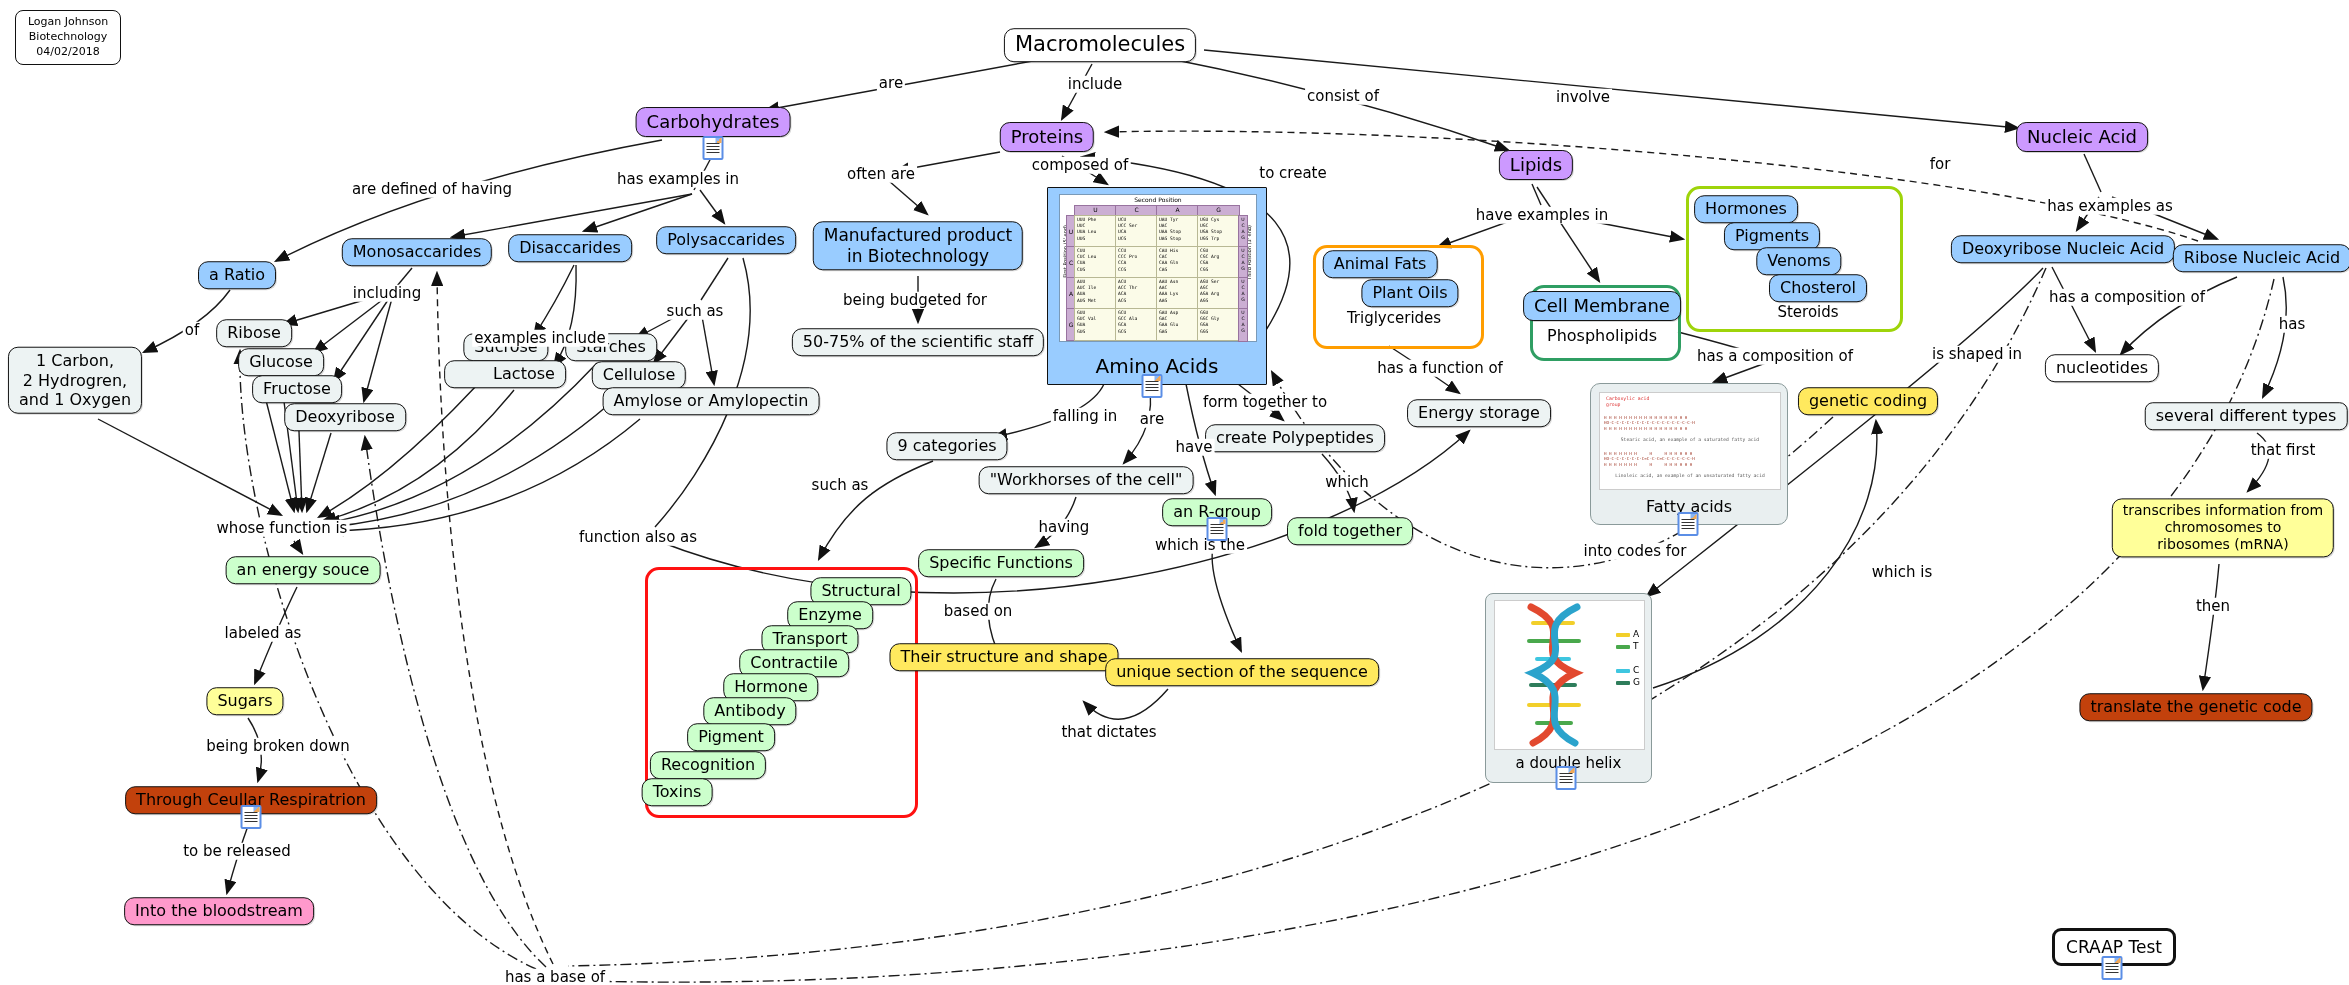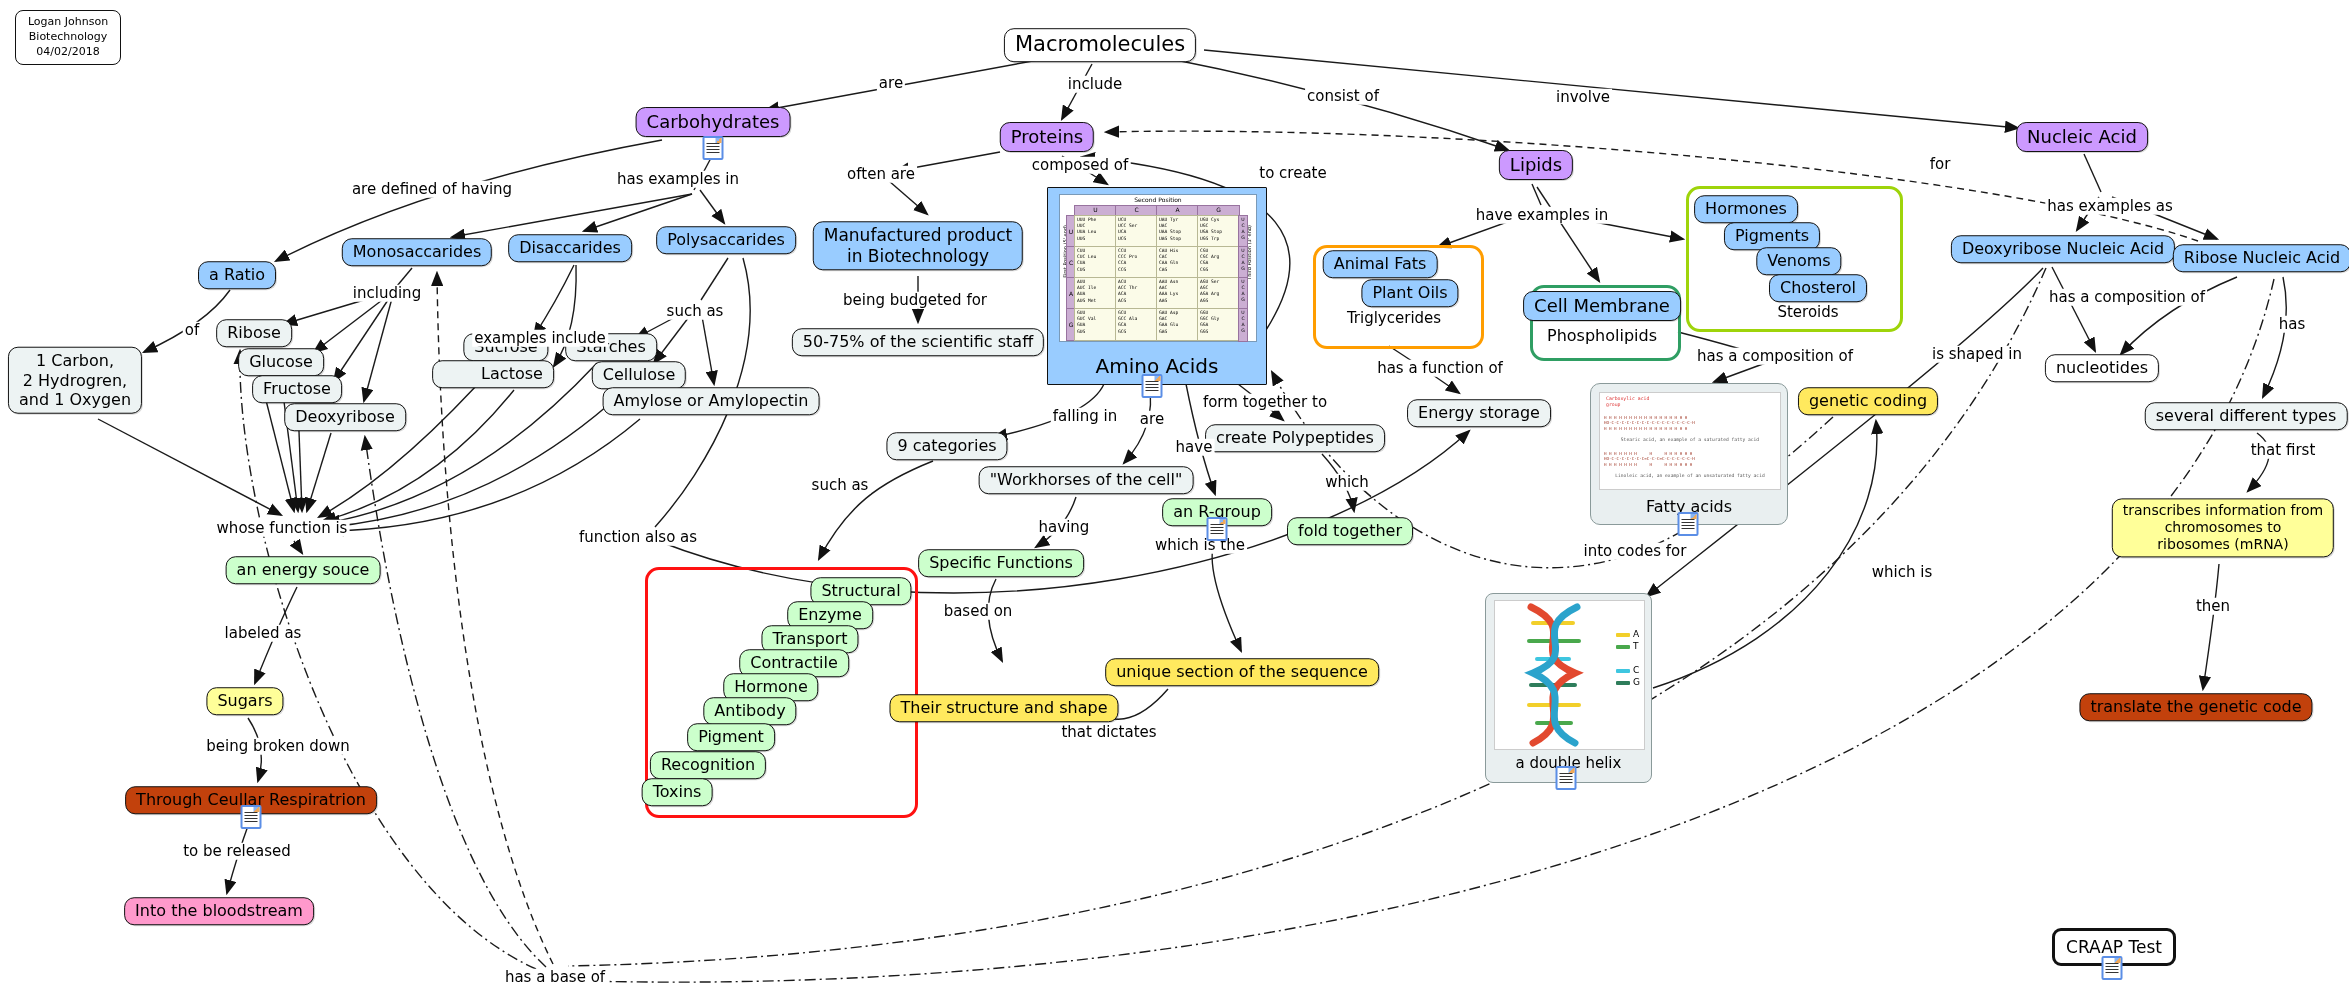--- a/index.html
+++ b/index.html
@@ -298,21 +298,21 @@
     <div class="node c-blue" style="left: 570px; top: 248px;">Disaccarides</div>
     <div class="node c-blue" style="left: 726px; top: 240px;">Polysaccarides</div>
     <div class="node c-gray" style="left: 75px; top: 380px;">1 Carbon,
 2 Hydrogren,
 and 1 Oxygen</div>
     <div class="node c-gray" style="left: 254px; top: 333px;">Ribose</div>
     <div class="node c-gray" style="left: 281px; top: 362px;">Glucose</div>
     <div class="node c-gray" style="left: 297px; top: 389px;">Fructose</div>
     <div class="node c-gray" style="left: 345px; top: 417px;">Deoxyribose</div>
     <div class="node c-gray" style="left: 506px; top: 347px;">Sucrose</div>
-    <div class="node c-gray" style="left: 493px; top: 374px; padding-left: 48px;">Lactose</div>
+    <div class="node c-gray" style="left: 505px; top: 374px; padding-left: 48px;">Lactose</div>
     <div class="node c-gray" style="left: 611px; top: 347px;">Starches</div>
     <div class="node c-gray" style="left: 639px; top: 375px;">Cellulose</div>
     <div class="node c-gray" style="left: 711px; top: 401px;">Amylose or Amylopectin</div>
     <div class="node c-green" style="left: 303px; top: 570px;">an energy souce</div>
     <div class="node c-yellow" style="left: 245px; top: 701px;">Sugars</div>
     <div class="node c-orange" style="left: 251px; top: 800px;">Through Ceullar Respiratrion</div>
     <div class="node c-pink" style="left: 219px; top: 911px;">Into the bloodstream</div>
     <div class="node c-green" style="left: 861px; top: 591px;">Structural</div>
     <div class="node c-green" style="left: 830px; top: 615px;">Enzyme</div>
     <div class="node c-green" style="left: 810px; top: 639px;">Transport</div>
@@ -321,38 +321,38 @@
     <div class="node c-green" style="left: 750px; top: 711px;">Antibody</div>
     <div class="node c-green" style="left: 731px; top: 737px;">Pigment</div>
     <div class="node c-green" style="left: 708px; top: 765px;">Recognition</div>
     <div class="node c-green" style="left: 677px; top: 792px;">Toxins</div>
     <div class="node c-blue" style="left: 918px; top: 246px; font-size: 17px;">Manufactured product
 in Biotechnology</div>
     <div class="node c-gray" style="left: 918px; top: 342px;">50-75% of the scientific staff</div>
     <div class="node c-gray" style="left: 947px; top: 446px;">9 categories</div>
     <div class="node c-gray" style="left: 1086px; top: 480px;">"Workhorses of the cell"</div>
     <div class="node c-green" style="left: 1001px; top: 563px;">Specific Functions</div>
-    <div class="node c-gold" style="left: 1004px; top: 708px;">Their structure and shape</div>
+    <div class="node c-gold" style="left: 1004px; top: 657px;">Their structure and shape</div>
     <div class="node c-green" style="left: 1217px; top: 512px;">an R-group</div>
     <div class="node c-gray" style="left: 1295px; top: 438px;">create Polypeptides</div>
     <div class="node c-green" style="left: 1350px; top: 531px;">fold together</div>
     <div class="node c-gold" style="left: 1242px; top: 672px;">unique section of the sequence</div>
     <div class="node c-blue" style="left: 1380px; top: 264px;">Animal Fats</div>
     <div class="node c-blue" style="left: 1410px; top: 293px;">Plant Oils</div>
     <div class="node c-blue" style="left: 1602px; top: 306px; font-size: 18px;">Cell Membrane</div>
     <div class="node c-blue" style="left: 1746px; top: 209px;">Hormones</div>
     <div class="node c-blue" style="left: 1772px; top: 236px;">Pigments</div>
     <div class="node c-blue" style="left: 1799px; top: 261px;">Venoms</div>
     <div class="node c-blue" style="left: 1818px; top: 288px;">Chosterol</div>
     <div class="node c-gray" style="left: 1479px; top: 413px;">Energy storage</div>
     <div class="node c-gold" style="left: 1868px; top: 401px;">genetic coding</div>
     <div class="node c-blue" style="left: 2063px; top: 249px;">Deoxyribose Nucleic Acid</div>
     <div class="node c-blue" style="left: 2262px; top: 258px;">Ribose Nucleic Acid</div>
     <div class="node c-white" style="left: 2102px; top: 368px;">nucleotides</div>
-    <div class="node c-gray" style="left: 2246px; top: 416px;">several different types</div>
+    <div class="node c-gray" style="left: 2246px; top: 416px; border-radius: 8px;">several different types</div>
     <div class="node c-yellow" style="left: 2223px; top: 528px; font-size: 14px;">transcribes information from
 chromosomes to
 ribosomes (mRNA)</div>
     <div class="node c-orange" style="left: 2196px; top: 707px;">translate the genetic code</div>
     <div class="edge-label" style="left: 891px; top: 83px;">are</div>
     <div class="edge-label" style="left: 1095px; top: 84px;">include</div>
     <div class="edge-label" style="left: 1343px; top: 96px;">consist of</div>
     <div class="edge-label" style="left: 1583px; top: 89px; margin-top: 8px;">involve</div>
     <div class="edge-label" style="left: 432px; top: 189px;">are defined of having</div>
     <div class="edge-label" style="left: 678px; top: 179px;">has examples in</div>

